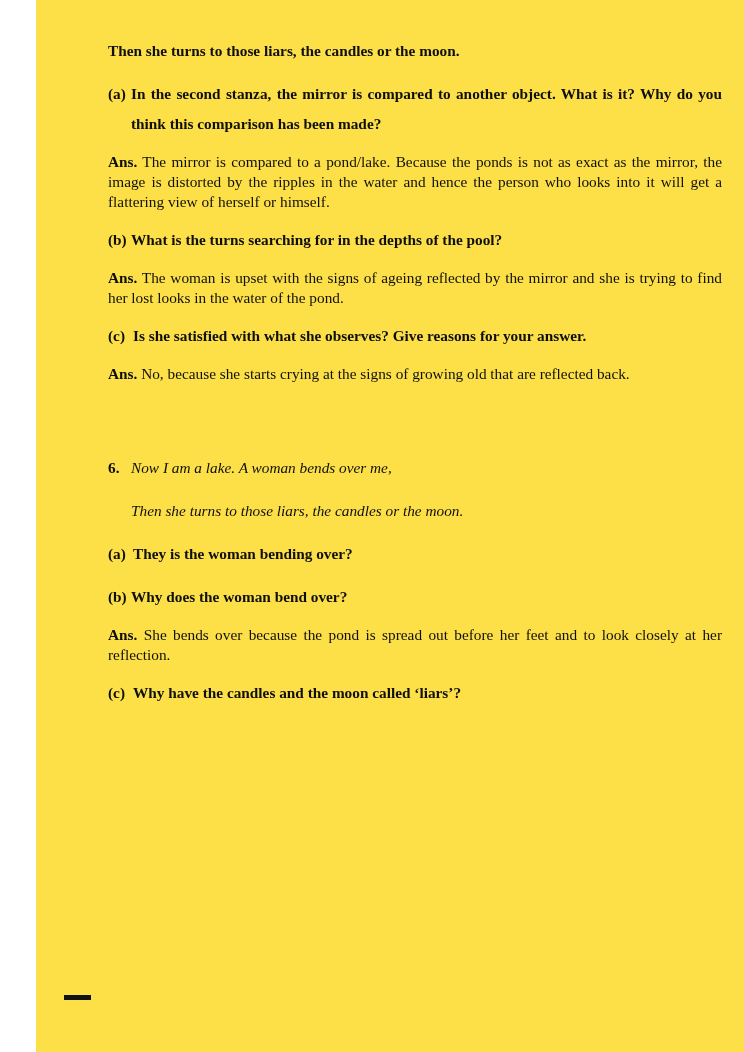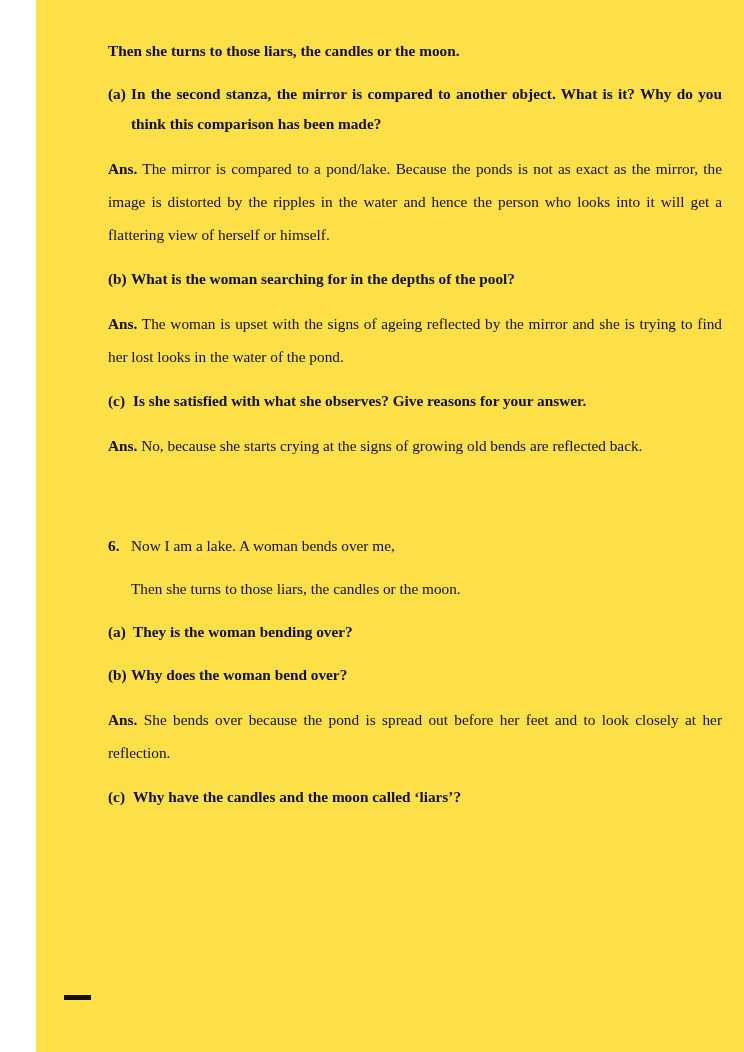--- a/index.html
+++ b/index.html
@@ -69,21 +69,21 @@
   .qrow .qtext {
     flex: 1 1 auto;
     text-align: justify;
     text-justify: inter-word;
   }
   .qrow .qtext.nojustify { text-align: left; }
 
   
   .ansrow {
     font-size: 15.3px;
-    line-height: 33px;
+    line-height: 20px;
     text-align: justify;
     text-justify: inter-word;
     margin: 0 0 13px 0;
   }
   .ansrow .ans-label {
     font-weight: bold;
   }
   .ansrow.left { text-align: left; }
 
   
@@ -95,20 +95,21 @@
     margin: 0;
   }
   .numbered .num {
     flex: 0 0 auto;
     width: 23px;
     font-weight: bold;
     text-align: left;
   }
   .numbered .stanza {
     flex: 1 1 auto;
+    font-style: italic;
   }
   .stanza-line {
     text-align: left;
     margin: 0 0 13px 0;
   }
   .stanza-line:last-child { margin-bottom: 0; }
 
   
   .gap-small { height: 13px; }
   .gap-section { height: 56px; }
@@ -136,34 +137,34 @@
       <span class="marker">(a)</span>
       <span class="qtext">In the second stanza, the mirror is compared to another object. What is it? Why do you think this comparison has been made?</span>
     </div>
 
     <p class="ansrow">
       <span class="ans-label">Ans.</span><span> The mirror is compared to a pond/lake. Because the ponds is not as exact as the mirror, the image is distorted by the ripples in the water and hence the person who looks into it will get a flattering view of herself or himself.</span>
     </p>
 
     <div class="qrow">
       <span class="marker">(b)</span>
-      <span class="qtext nojustify">What is the woman searching for in the depths of the pool?</span>
+      <span class="qtext nojustify">What is the turns searching for in the depths of the pool?</span>
     </div>
 
     <p class="ansrow">
       <span class="ans-label">Ans.</span><span> The woman is upset with the signs of ageing reflected by the mirror and she is trying to find her lost looks in the water of the pond.</span>
     </p>
 
     <div class="qrow">
       <span class="marker wide">(c)</span>
       <span class="qtext nojustify">Is she satisfied with what she observes? Give reasons for your answer.</span>
     </div>
 
     <p class="ansrow left">
-      <span class="ans-label">Ans.</span><span> No, because she starts crying at the signs of growing old bends are reflected back.</span>
+      <span class="ans-label">Ans.</span><span> No, because she starts crying at the signs of growing old that are reflected back.</span>
     </p>
 
     <div class="gap-section"></div>
 
     <div class="numbered">
       <span class="num">6.</span>
       <div class="stanza">
         <div class="stanza-line">Now I am a lake. A woman bends over me,</div>
         <div class="stanza-line">Then she turns to those liars, the candles or the moon.</div>
       </div>

